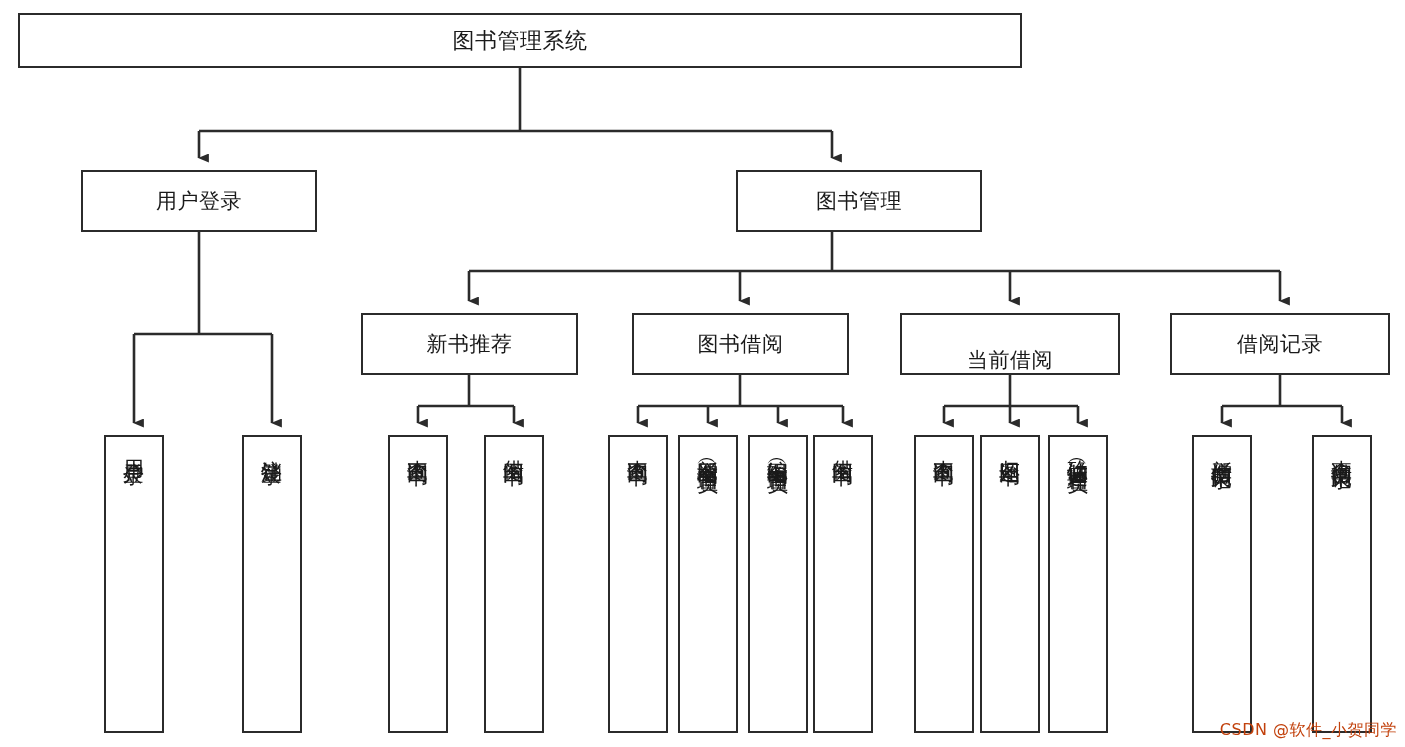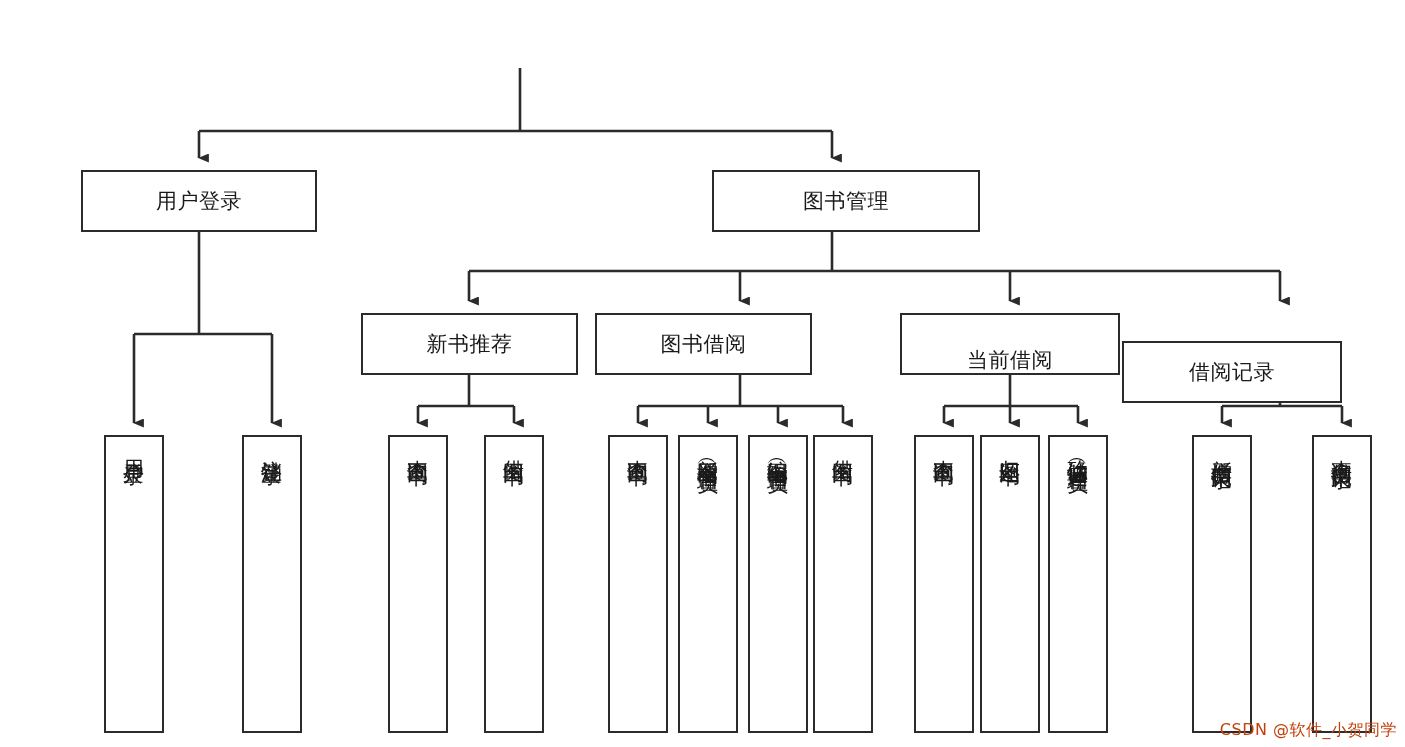--- a/index.html
+++ b/index.html
@@ -122,38 +122,41 @@
       <path d="M 1010 406 L 1010 423" marker-end="url(#arrow)"></path>
       <path d="M 1078 406 L 1078 423" marker-end="url(#arrow)"></path>
 
       <path d="M 1280 375 L 1280 406"></path>
       <path d="M 1222 406 L 1342 406"></path>
       <path d="M 1222 406 L 1222 423" marker-end="url(#arrow)"></path>
       <path d="M 1342 406 L 1342 423" marker-end="url(#arrow)"></path>
     </g>
   </svg>
 
+  <div class="node root" id="node-root" style="left: 18px; top: 13px; width: 1004px; height: 55px;">
+    <span class="node-label h-label">图书管理系统</span>
+  </div>
 
   <div class="node" id="node-l2-0" style="left: 81px; top: 170px; width: 236px; height: 62px;">
     <span class="node-label h-label">用户登录</span>
   </div>
-  <div class="node" id="node-l2-1" style="left: 712px; top: 170px; width: 268px; height: 62px;">
+  <div class="node" id="node-l2-1" style="left: 736px; top: 170px; width: 246px; height: 62px;">
     <span class="node-label h-label">图书管理</span>
   </div>
 
   <div class="node" id="node-l3-0" style="left: 361px; top: 313px; width: 217px; height: 62px;">
     <span class="node-label h-label">新书推荐</span>
   </div>
-  <div class="node" id="node-l3-1" style="left: 595px; top: 313px; width: 217px; height: 62px;">
+  <div class="node" id="node-l3-1" style="left: 632px; top: 313px; width: 217px; height: 62px;">
     <span class="node-label h-label">图书借阅</span>
   </div>
   <div class="node" id="node-l3-2" style="left: 900px; top: 313px; width: 220px; height: 62px; align-items: flex-end;">
     <span class="node-label h-label">当前借阅</span>
   </div>
-  <div class="node" id="node-l3-3" style="left: 1122px; top: 313px; width: 220px; height: 62px; margin-top: 28px;">
+  <div class="node" id="node-l3-3" style="left: 1170px; top: 313px; width: 220px; height: 62px;">
     <span class="node-label h-label">借阅记录</span>
   </div>
 
   <div class="node leaf" id="node-leaf-0" style="left: 104px; top: 435px; width: 60px; height: 298px;">
     <span class="node-label v-label">用户登录</span>
   </div>
   <div class="node leaf" id="node-leaf-1" style="left: 242px; top: 435px; width: 60px; height: 298px;">
     <span class="node-label v-label">注销登录</span>
   </div>
   <div class="node leaf" id="node-leaf-2" style="left: 388px; top: 435px; width: 60px; height: 298px;">

